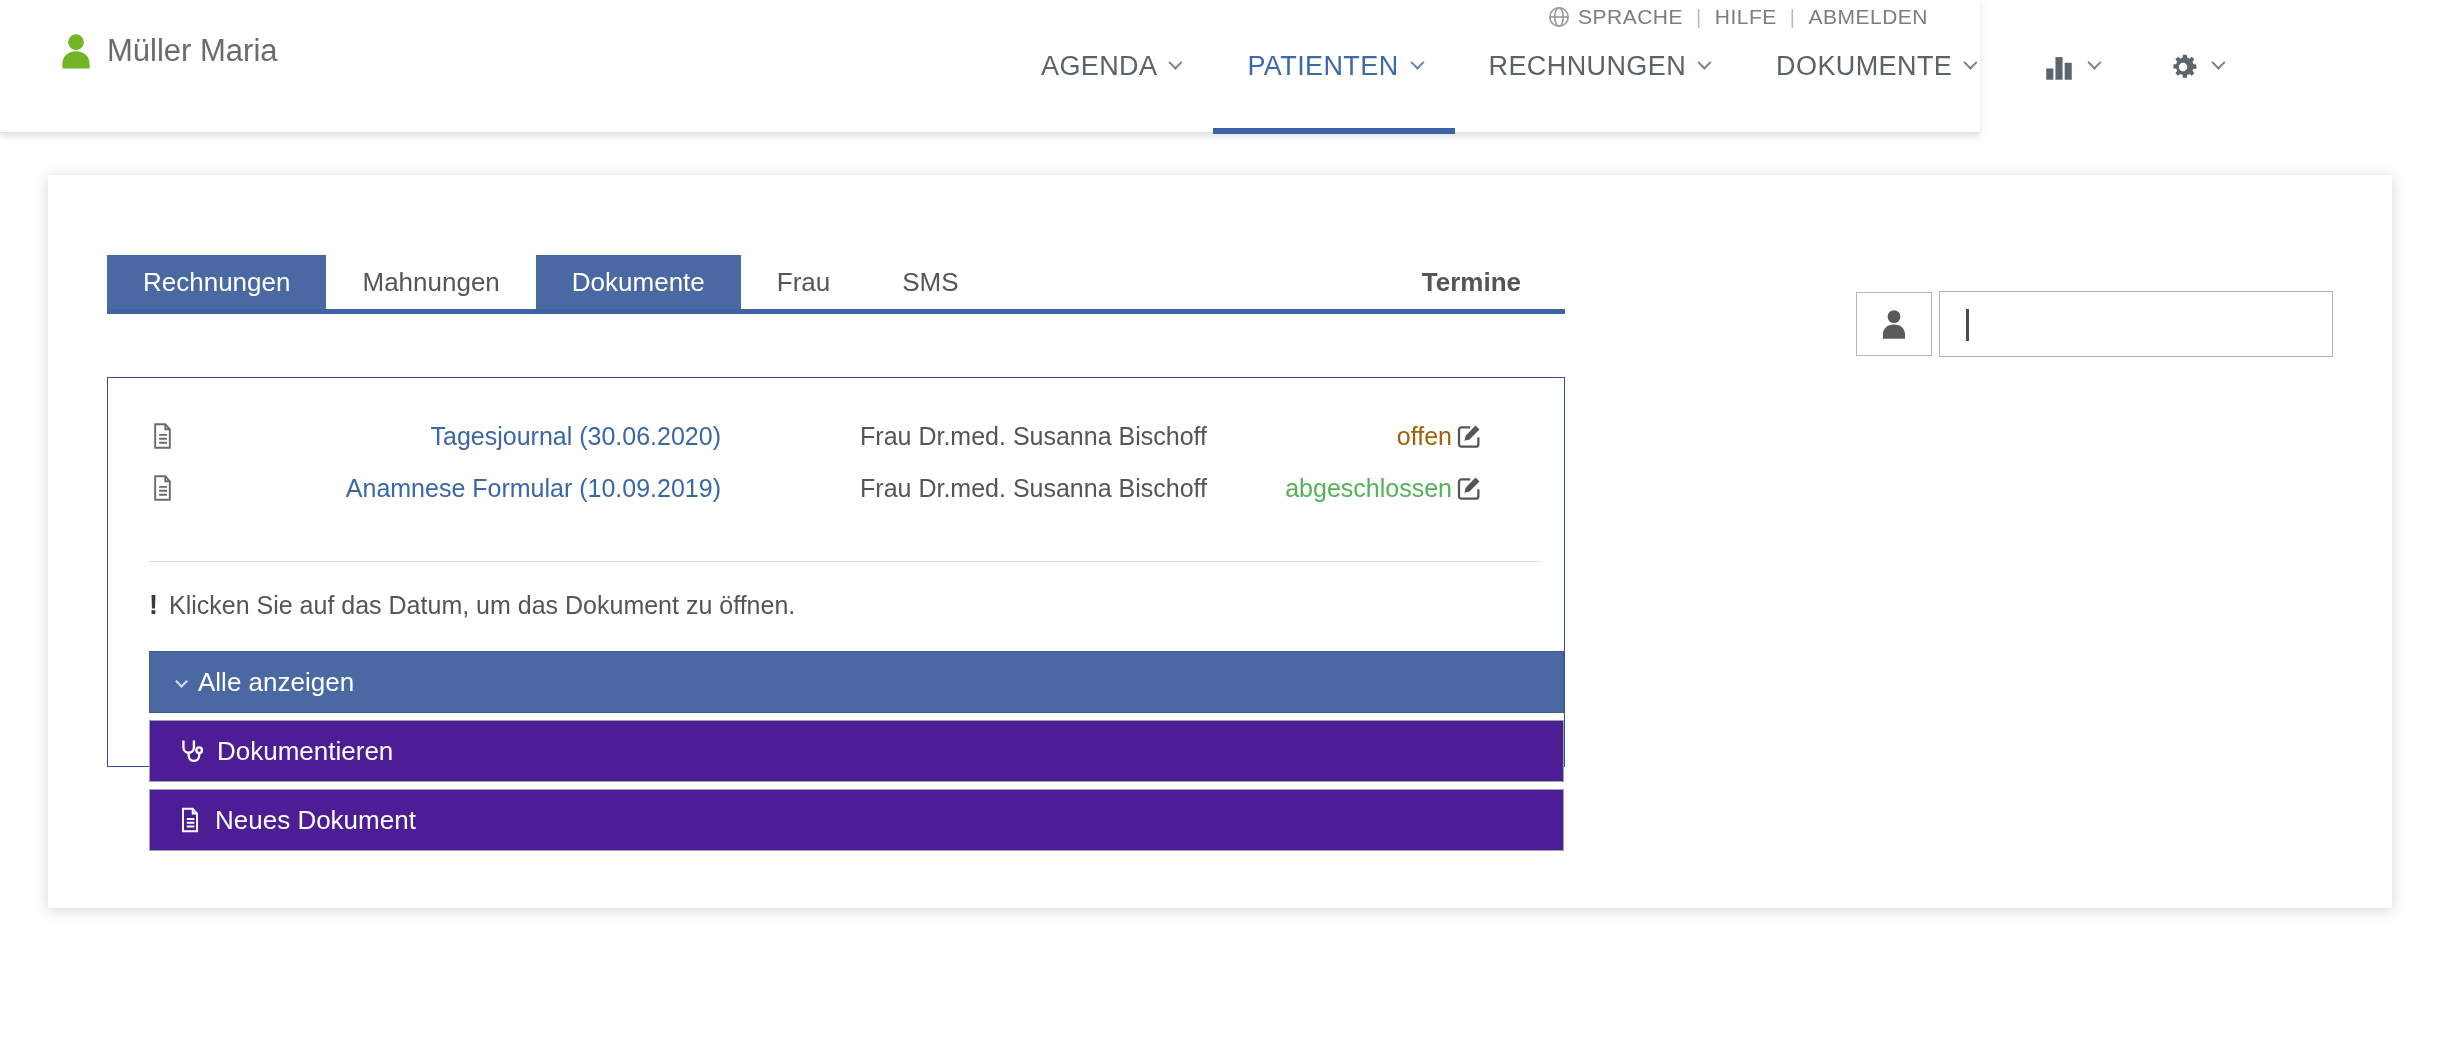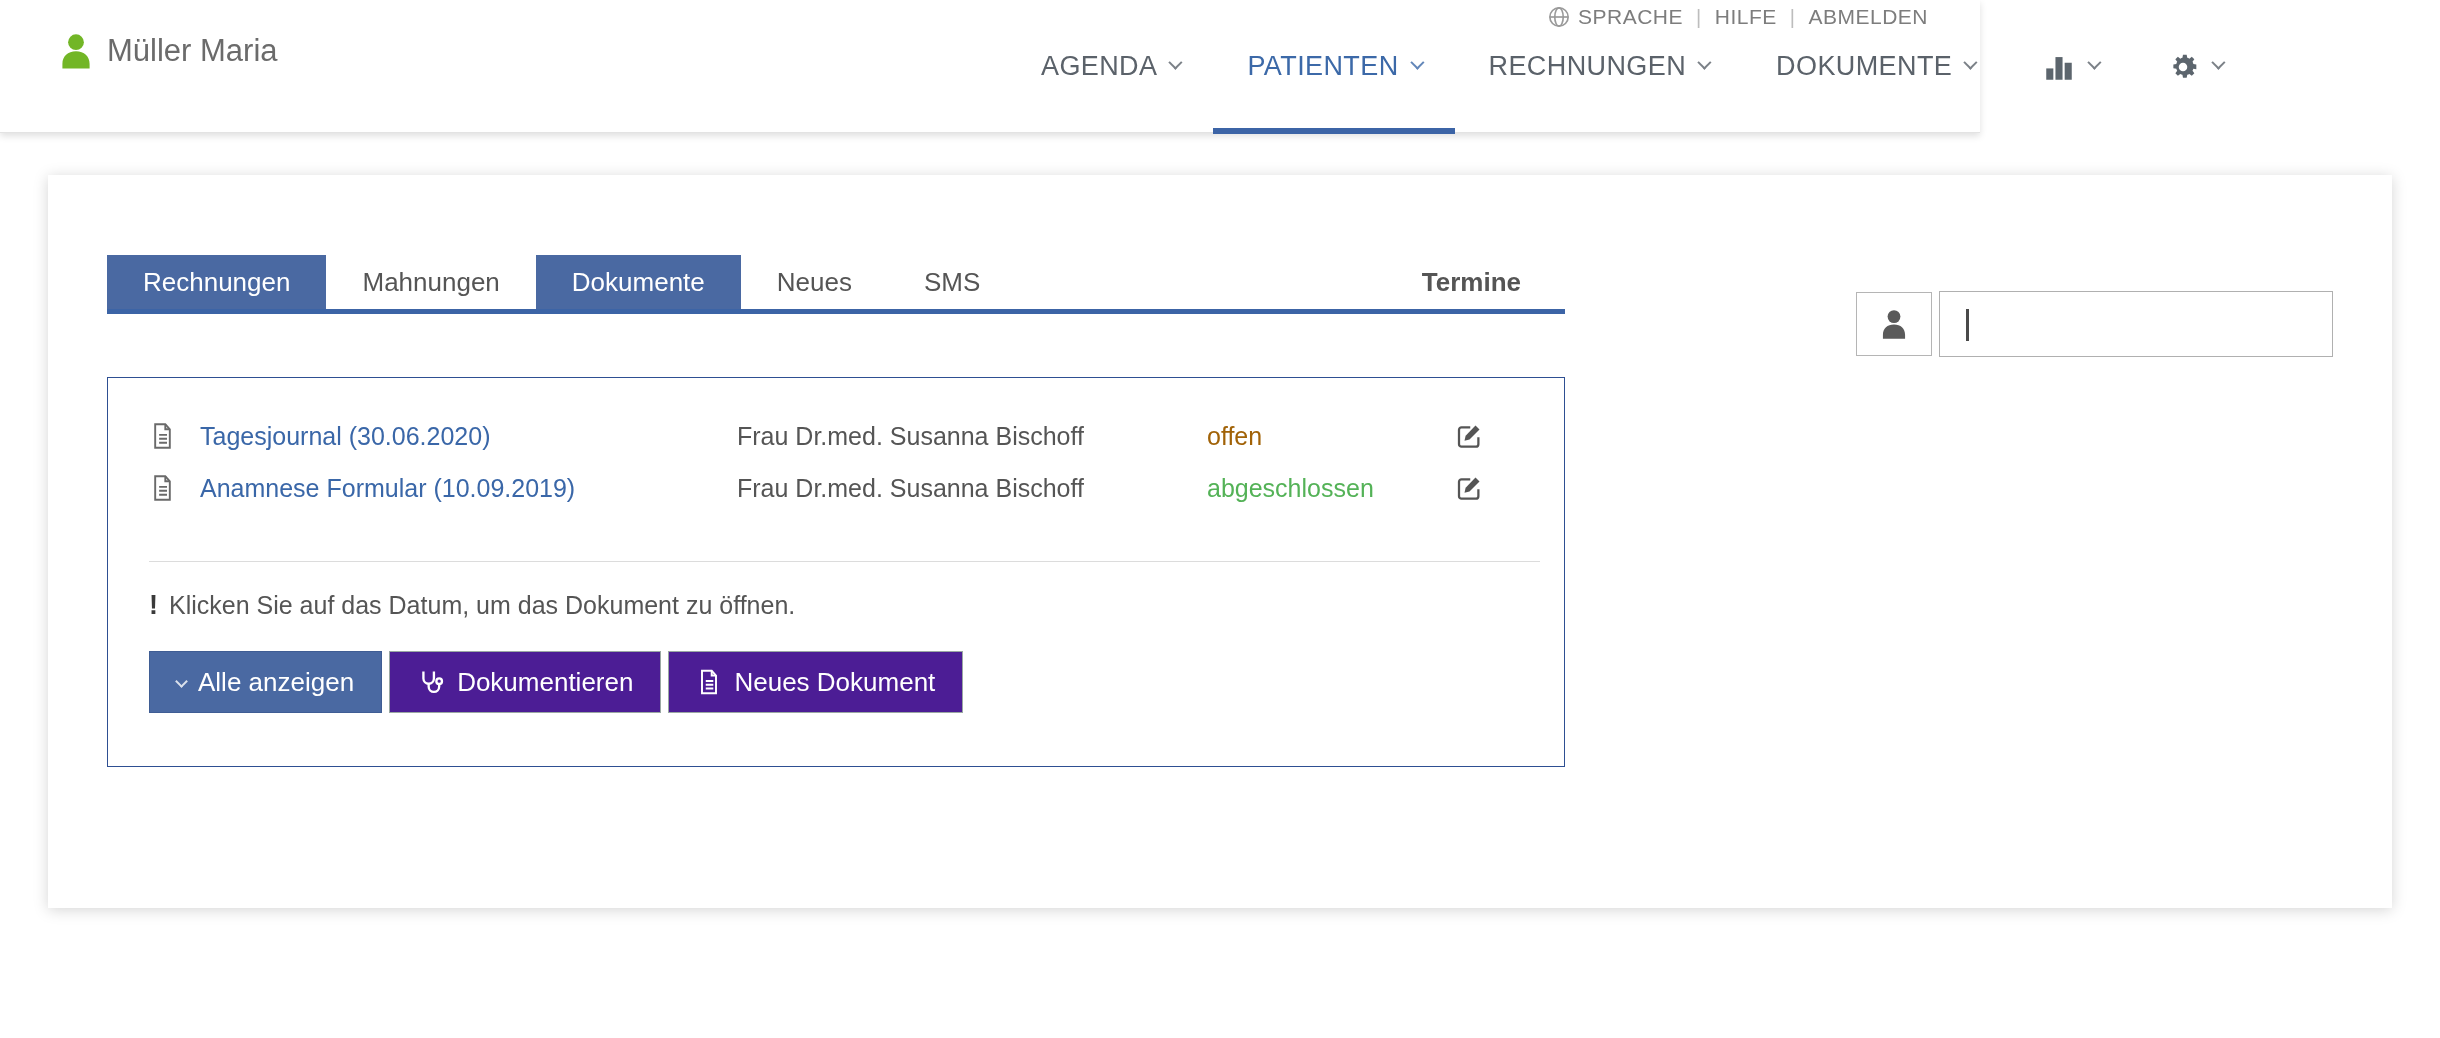--- a/index.html
+++ b/index.html
@@ -53,38 +53,38 @@
     background:#fff; border:1px solid #b0b0b0; }
   .search-field input { position:absolute; inset:0; width:100%; height:100%;
     border:none; outline:none; font-size:26px; padding:0 14px 0 40px;
     background:transparent; font-family:inherit; }
   .caret { position:absolute; left:26px; top:17px; width:3px; height:32px;
     background:#4a4a4a; }
 
   
   .panel { position:absolute; left:59px; top:202px; width:1458px; height:390px;
     border:1px solid #2e4f92; background:#fff; }
-  .rows { padding-top:32px; }
+  .rows { padding-top:32px;text-align:right; }
   .doc-row { display:grid;
     grid-template-columns:51px 521px 486px 245px auto;
     align-items:center; height:52px; padding-left:41px; }
   .doc-row .ficon { display:flex; align-items:center; }
   .doc-title { color:#3a67a8; font-size:25px; cursor:pointer;
     text-decoration:none; }
   .doc-provider { color:#555; font-size:25px;margin-left:16px; }
   .doc-status { font-size:25px; }
   .status-open { color:#a16207; }
   .status-done { color:#54b257; }
   .edit-btn { background:none; border:none; cursor:pointer; padding:2px;
     display:flex; align-items:center; }
   .separator { margin:47px 24px 0 41px; border-top:1px solid #dcdcdc; }
   .note { margin:28px 0 0 41px; font-size:25px; color:#555;
     display:flex; align-items:center; gap:11px; }
   .note .bang { color:#3a3a3a; font-weight:bold; font-size:27px; }
-  .btn-row { margin:30px 0 0 41px; display:flex; gap:7px; }
+  .btn-row { margin:30px 0 0 41px; display:flex; gap:7px;flex-direction:column; }
   .btn { height:62px; display:flex; align-items:center; gap:12px;
     padding:0 27px; font-size:26px; color:#fff; cursor:pointer;
     border:1px solid transparent; font-family:inherit; }
   .btn.primary { background:#4a69a2; border-color:#3f5d94; }
   .btn.secondary { background:#4c1d95; border-color:#9aa8a3; }
   .btn .chev { margin:0 0 2px 0; transform:rotate(45deg); width:9px; height:9px; }
 
   svg { display:block; }
 </style>
 </head>
@@ -171,21 +171,21 @@
       <div class="tab active">
         <span>Rechnungen</span>
       </div>
       <div class="tab">
         <span>Mahnungen</span>
       </div>
       <div class="tab active">
         <span>Dokumente</span>
       </div>
       <div class="tab">
-        <span>Neues</span>
+        <span>Frau</span>
       </div>
       <div class="tab">
         <span>SMS</span>
       </div>
       <div class="tab push-right">
         <span>Termine</span>
       </div>
     </div>
 
     <div class="search">

